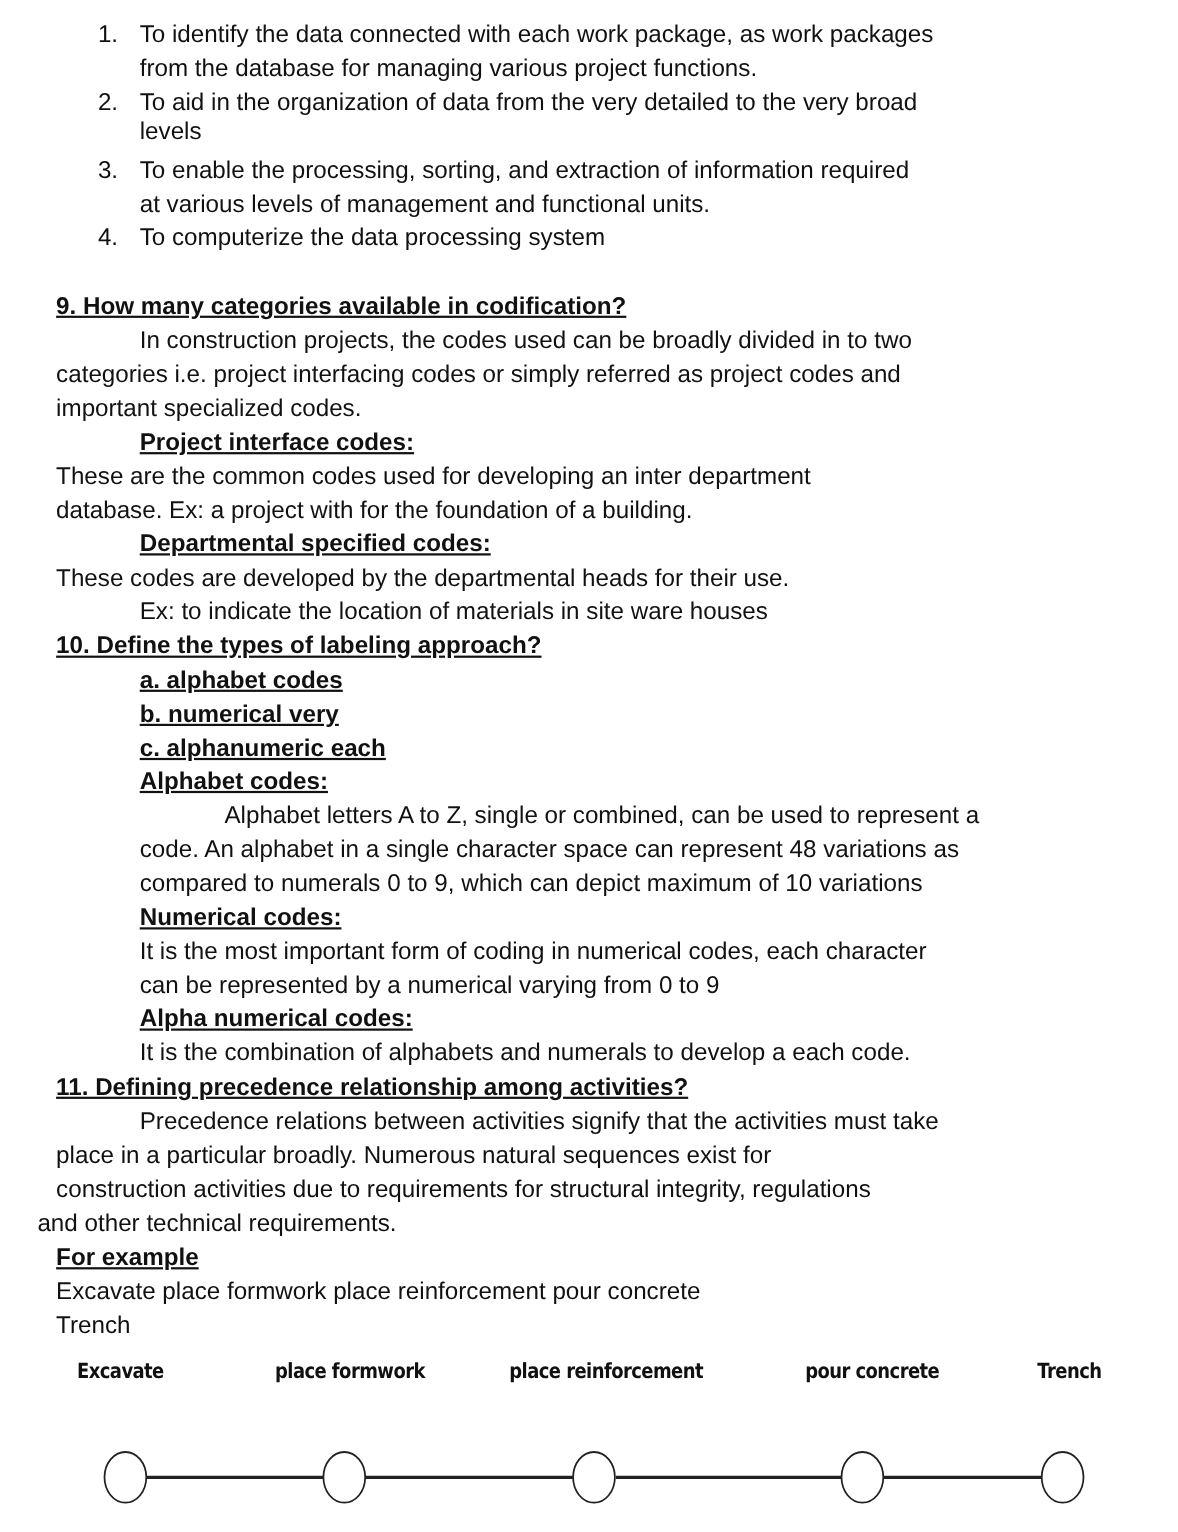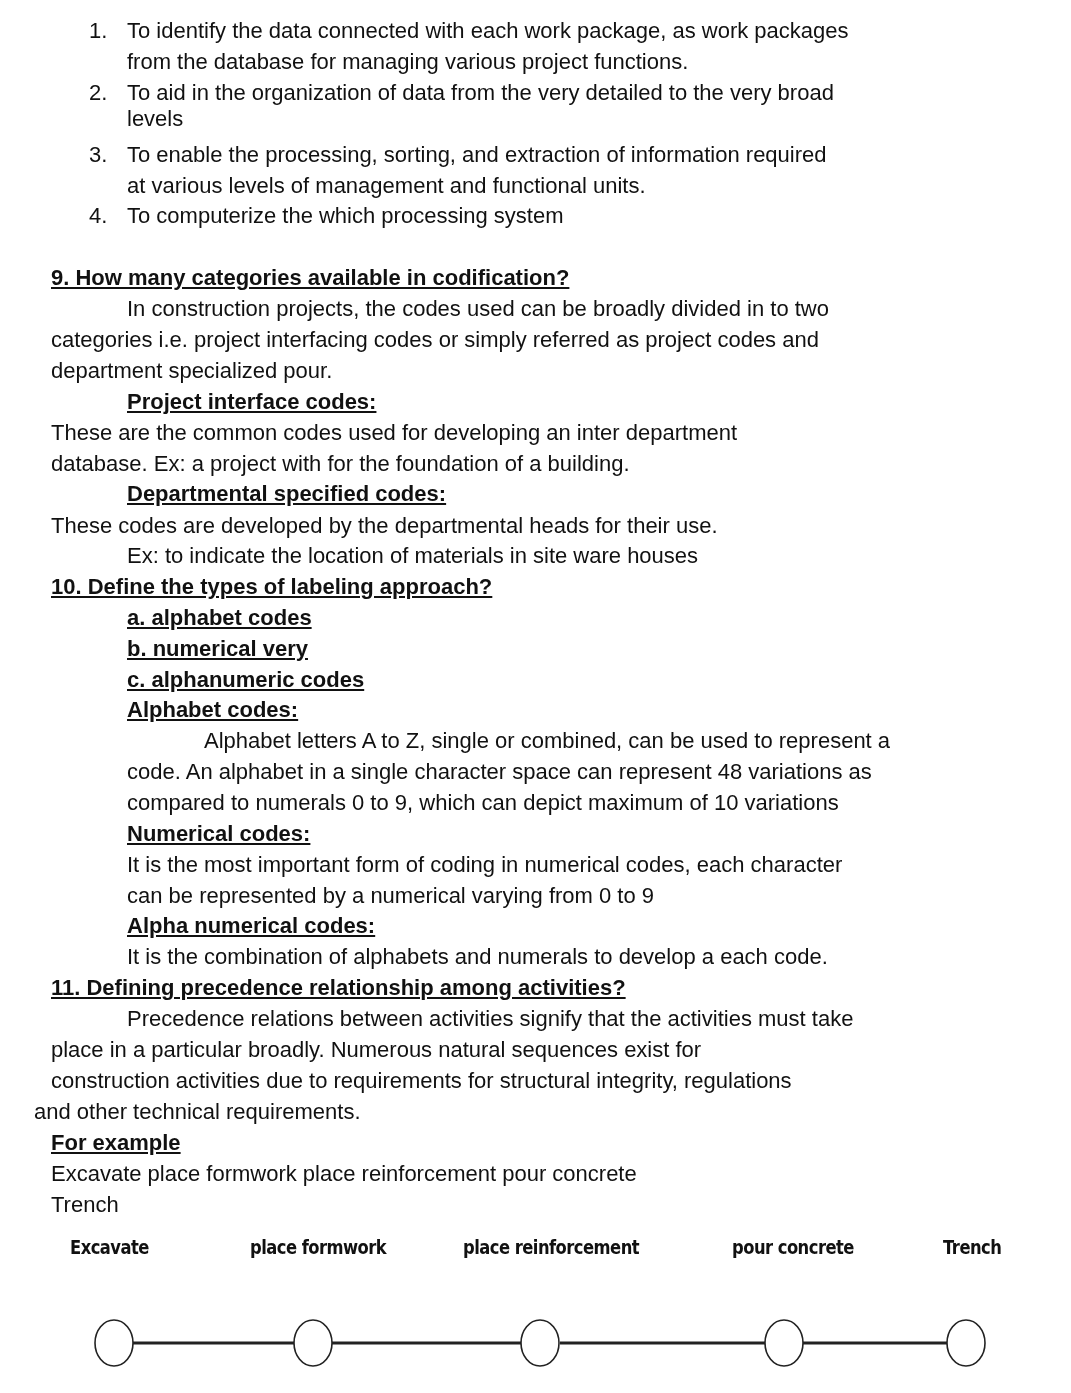--- a/index.html
+++ b/index.html
@@ -28,41 +28,41 @@
 
   <span class="line num" style="left:89px;top:80px">2.</span>
   <span class="line" style="left:127px;top:80px">To aid in the organization of data from the very detailed to the very broad</span>
   <span class="line" style="left:127px;top:106px">levels</span>
 
   <span class="line num" style="left:89px;top:142px">3.</span>
   <span class="line" style="left:127px;top:142px">To enable the processing, sorting, and extraction of information required</span>
   <span class="line" style="left:127px;top:173px">at various levels of management and functional units.</span>
 
   <span class="line num" style="left:89px;top:203px">4.</span>
-  <span class="line" style="left:127px;top:203px">To computerize the which processing system</span>
+  <span class="line" style="left:127px;top:203px">To computerize the data processing system</span>
 </div>
 
 <div>
   <span class="line b" style="left:51px;top:265px">9. How many categories available in codification?</span>
   <span class="line" style="left:127px;top:296px">In construction projects, the codes used can be broadly divided in to two</span>
   <span class="line" style="left:51px;top:327px">categories i.e. project interfacing codes or simply referred as project codes and</span>
-  <span class="line" style="left:51px;top:358px">department specialized pour.</span>
+  <span class="line" style="left:51px;top:358px">important specialized codes.</span>
   <span class="line b" style="left:127px;top:389px">Project interface codes:</span>
   <span class="line" style="left:51px;top:420px">These are the common codes used for developing an inter department</span>
   <span class="line" style="left:51px;top:451px">database. Ex: a project with for the foundation of a building.</span>
   <span class="line b" style="left:127px;top:481px">Departmental specified codes:</span>
   <span class="line" style="left:51px;top:513px">These codes are developed by the departmental heads for their use.</span>
   <span class="line" style="left:127px;top:543px">Ex: to indicate the location of materials in site ware houses</span>
 </div>
 
 <div>
   <span class="line b" style="left:51px;top:574px">10. Define the types of labeling approach?</span>
   <span class="line b" style="left:127px;top:605px">a. alphabet codes</span>
   <span class="line b" style="left:127px;top:636px">b. numerical very</span>
-  <span class="line b" style="left:127px;top:667px">c. alphanumeric codes</span>
+  <span class="line b" style="left:127px;top:667px">c. alphanumeric each</span>
   <span class="line b" style="left:127px;top:697px">Alphabet codes:</span>
   <span class="line" style="left:204px;top:728px">Alphabet letters A to Z, single or combined, can be used to represent a</span>
   <span class="line" style="left:127px;top:759px">code. An alphabet in a single character space can represent 48 variations as</span>
   <span class="line" style="left:127px;top:790px">compared to numerals 0 to 9, which can depict maximum of 10 variations</span>
   <span class="line b" style="left:127px;top:821px">Numerical codes:</span>
   <span class="line" style="left:127px;top:852px">It is the most important form of coding in numerical codes, each character</span>
   <span class="line" style="left:127px;top:883px">can be represented by a numerical varying from 0 to 9</span>
   <span class="line b" style="left:127px;top:913px">Alpha numerical codes:</span>
   <span class="line" style="left:127px;top:944px">It is the combination of alphabets and numerals to develop a each code.</span>
 </div>

